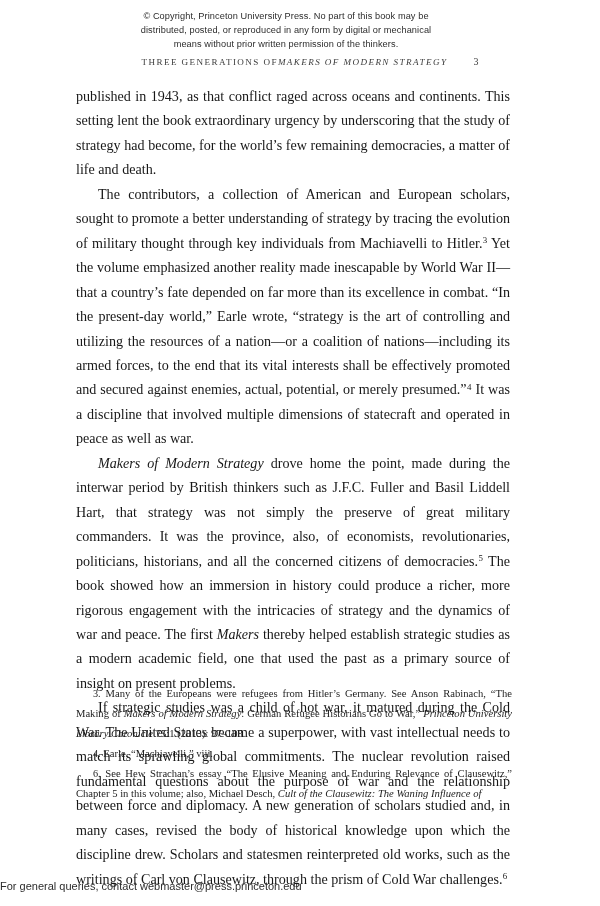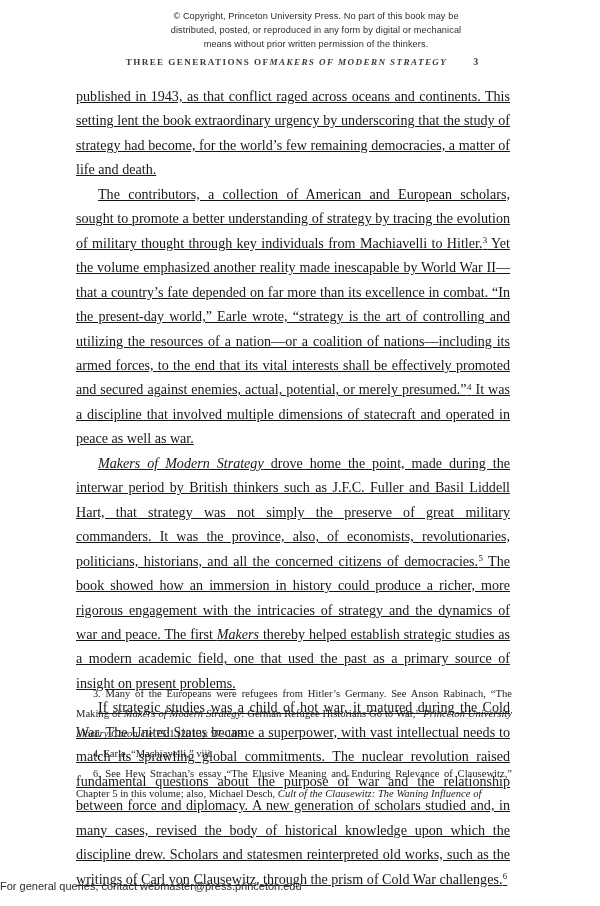--- a/index.html
+++ b/index.html
@@ -19,44 +19,43 @@
   .page {
     position: absolute;
     inset: 0;
     width: 600px;
     height: 906px;
   }
 
   
   .copyright {
     position: absolute;
-    left: 120px;
+    left: 90px;
     top: 9px;
     width: 392px;
     text-align: center;
     font-family: "Liberation Sans", "DejaVu Sans", sans-serif;
     font-size: 9.2px;
     line-height: 14.1px;
     color: #2c2c2c;
     letter-spacing: 0.01em;
   }
   .copyright div { white-space: nowrap; }
 
   
   .runhead {
     position: absolute;
-    left: 84px;
+    left: 92px;
     top: 56px;
     width: 436px;
     height: 14px;
     font-size: 9.1px;
     letter-spacing: 0.155em;
     color: #3b3b3b;
     white-space: nowrap;
-    font-weight: bold;
   }
   .runhead-inner {
     display: flex;
     justify-content: center;
     align-items: baseline;
   }
   .runhead .rh-caps { font-variant: normal; }
   .runhead .rh-ital { font-style: italic; }
   .runhead .rh-pageno {
     margin-left: 26px;
@@ -72,21 +71,20 @@
     width: 434px;
   }
   .body-block p {
     margin: 0;
     font-size: 14.1px;
     line-height: 24.45px;
     text-align: justify;
     text-justify: inter-word;
     hyphens: none;
     color: #171717;
-    text-decoration: underline;
   }
   .body-block p.indent { text-indent: 22px; }
   .body-block p.last-line-full {
     text-align-last: left;
   }
   i, .ital { font-style: italic; }
   sup.fn {
     font-size: 0.63em;
     vertical-align: 0.52em;
     line-height: 0;

